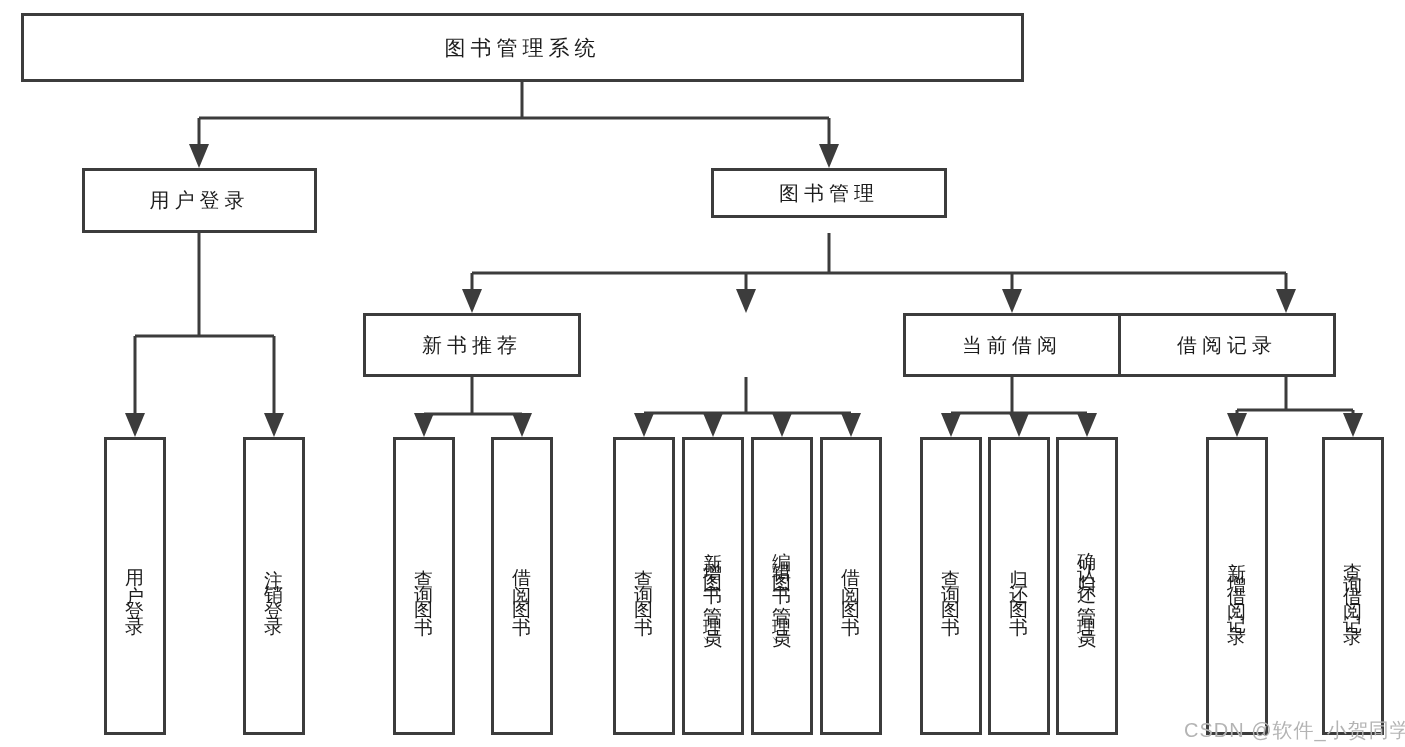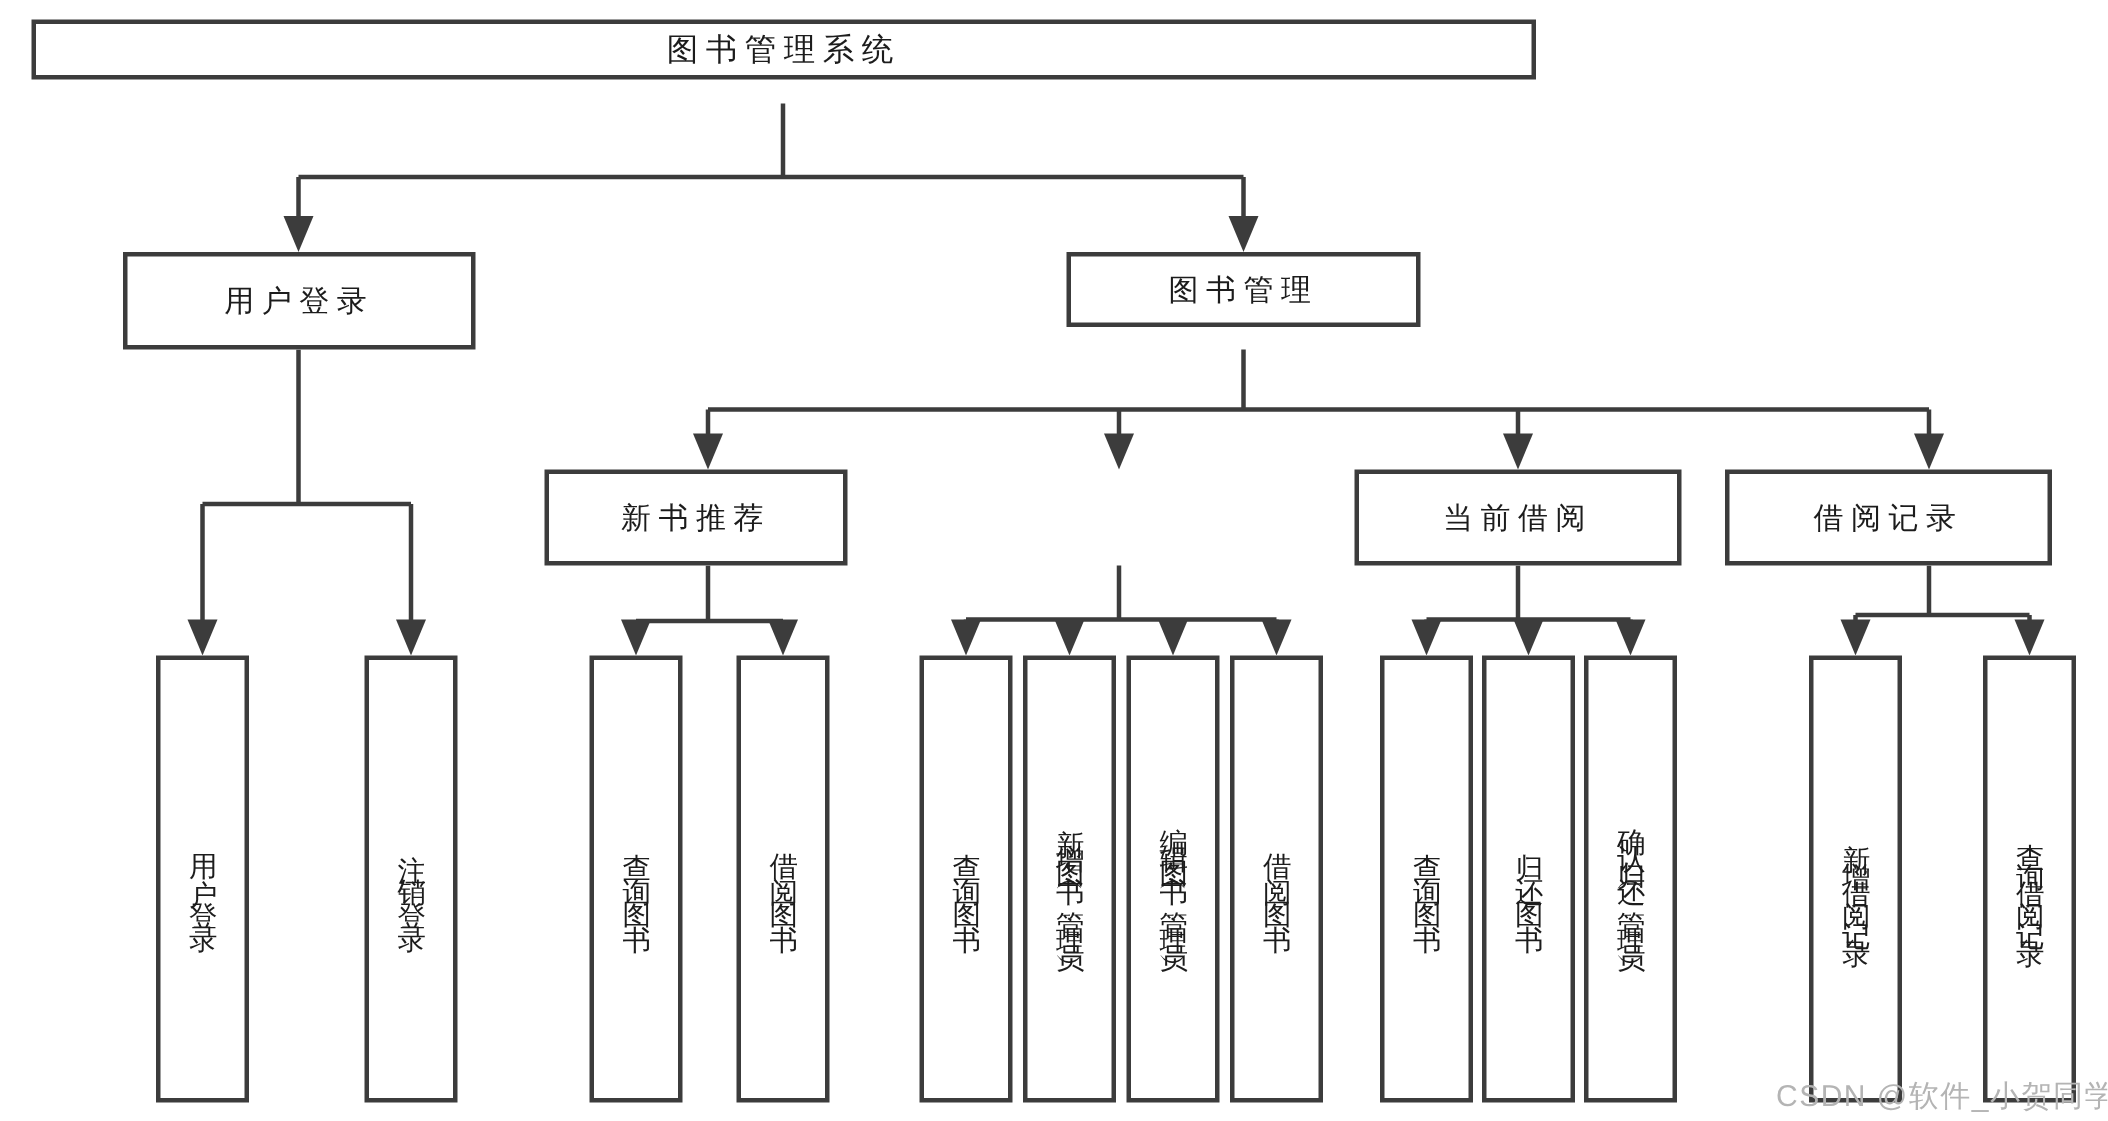--- a/index.html
+++ b/index.html
@@ -90,28 +90,28 @@
       <polygon points="772,413 792,413 782,437"></polygon>
       <polygon points="841,413 861,413 851,437"></polygon>
       <polygon points="941,413 961,413 951,437"></polygon>
       <polygon points="1009,413 1029,413 1019,437"></polygon>
       <polygon points="1077,413 1097,413 1087,437"></polygon>
       <polygon points="1227,413 1247,413 1237,437"></polygon>
       <polygon points="1343,413 1363,413 1353,437"></polygon>
     </g>
   </svg>
 
-  <div class="node h-node root-node" style="left:21px; top:13px; width:1003px; height:40px;">图书管理系统</div>
+  <div class="node h-node root-node" style="left:21px; top:13px; width:1003px; height:69px;">图书管理系统</div>
 
   <div class="node h-node" style="left:82px; top:168px; width:235px; height:65px;">用户登录</div>
   <div class="node h-node" style="left:711px; top:168px; width:236px; height:50px;">图书管理</div>
 
-  <div class="node h-node" style="left:363px; top:313px; width:202px; height:64px;">新书推荐</div>
+  <div class="node h-node" style="left:363px; top:313px; width:218px; height:64px;">新书推荐</div>
   <div class="node h-node" style="left:903px; top:313px; width:218px; height:64px;text-align:right;">当前借阅</div>
-  <div class="node h-node" style="left:1150px; top:313px; width:218px; height:64px;">借阅记录</div>
+  <div class="node h-node" style="left:1118px; top:313px; width:218px; height:64px;">借阅记录</div>
 
   <div class="node v-node v-short" style="left:104px; top:437px; width:62px; height:298px;">
     <span>用户登录</span>
   </div>
   <div class="node v-node v-short" style="left:243px; top:437px; width:62px; height:298px;">
     <span>注销登录</span>
   </div>
 
   <div class="node v-node v-short" style="left:393px; top:437px; width:62px; height:298px;">
     <span>查询图书</span>

